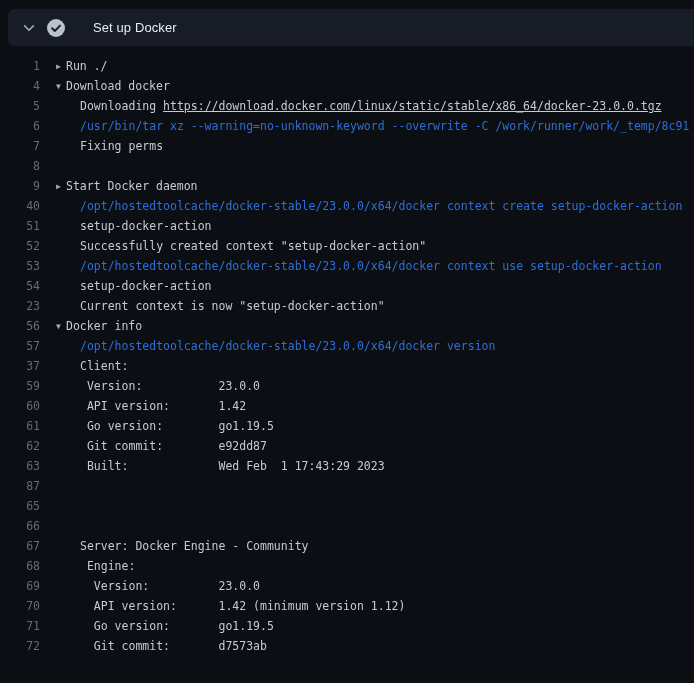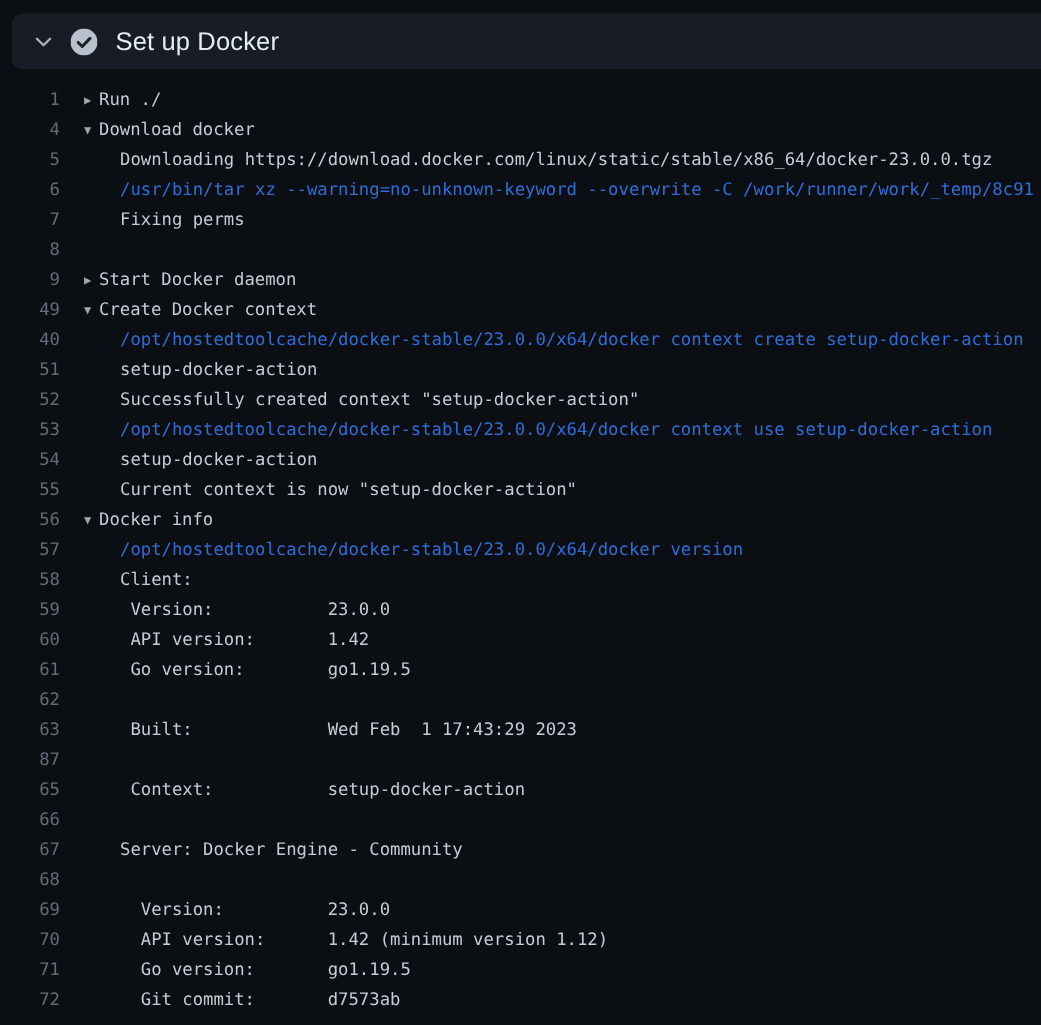--- a/index.html
+++ b/index.html
@@ -17,21 +17,21 @@
     background: var(--header_bg, #171c26);
     border-radius: 6px;
     display: flex; align-items: center;
     padding-left: 14px; box-sizing: border-box;
     cursor: pointer;
   }
   .chev { color: var(--chevron, #a8b2bc); margin-right: 11px; flex: none; }
   .check { margin-right: 12px; flex: none; }
   .step-title {
     color: var(--title, #e6edf3);
-    font-size: 17px; font-weight: 400; letter-spacing: 0.1px;
+    font-size: 13px; font-weight: 400; letter-spacing: 0.1px; margin-left: 16px;
   }
   .log {
     position: absolute; left: 0; top: 47px; width: 694px;
     padding-top: 9px;
   }
   .log-row {
     display: flex; height: 20px; line-height: 20px;
     font-family: "DejaVu Sans Mono", monospace;
     font-size: 11.5px;
     white-space: pre;
@@ -43,21 +43,21 @@
   }
   .content { padding-left: 40px; color: var(--text, #c4ccd4); }
   .log-row.group { cursor: pointer; }
   .log-row.group .content { padding-left: 16px; }
   .arrow {
     display: inline-block; width: 10px;
     font-size: 8px; color: var(--arrow, #9ea7b0);
     position: relative; top: -1px;
   }
   .cmd { color: var(--command, #2f6ed8); }
-  a.url { color: inherit; cursor: pointer; }
+  a.url { color: inherit; text-decoration: underline; cursor: pointer; }
 </style>
 </head>
 <body>
 
 <div class="viewport">
 
   <div class="step-header">
     <svg class="chev" width="14" height="14" viewBox="0 0 16 16">
       <path d="M3 5.5 L8 10.5 L13 5.5" fill="none" stroke="currentColor" stroke-width="1.8" stroke-linecap="round" stroke-linejoin="round"></path>
     </svg>
@@ -69,39 +69,38 @@
   </div>
 
   <div class="log" id="log-body">
       <div class="log-row group"><span class="ln">1</span><span class="content"><span class="arrow">▶</span><span class="gtitle">Run ./</span></span></div>
       <div class="log-row group"><span class="ln">4</span><span class="content"><span class="arrow">▼</span><span class="gtitle">Download docker</span></span></div>
       <div class="log-row"><span class="ln">5</span><span class="content">Downloading <a class="url">https://download.docker.com/linux/static/stable/x86_64/docker-23.0.0.tgz</a></span></div>
       <div class="log-row"><span class="ln">6</span><span class="content"><span class="cmd">/usr/bin/tar xz --warning=no-unknown-keyword --overwrite -C /work/runner/work/_temp/8c91</span></span></div>
       <div class="log-row"><span class="ln">7</span><span class="content">Fixing perms</span></div>
       <div class="log-row"><span class="ln">8</span></div>
       <div class="log-row group"><span class="ln">9</span><span class="content"><span class="arrow">▶</span><span class="gtitle">Start Docker daemon</span></span></div>
-      <div class="log-row group"><span class="ln">49</span><span class="content"><span class="arrow">▼</span><span class="gtitle">Create Docker context</span></span></div>
       <div class="log-row"><span class="ln">40</span><span class="content"><span class="cmd">/opt/hostedtoolcache/docker-stable/23.0.0/x64/docker context create setup-docker-action</span></span></div>
       <div class="log-row"><span class="ln">51</span><span class="content">setup-docker-action</span></div>
       <div class="log-row"><span class="ln">52</span><span class="content">Successfully created context "setup-docker-action"</span></div>
       <div class="log-row"><span class="ln">53</span><span class="content"><span class="cmd">/opt/hostedtoolcache/docker-stable/23.0.0/x64/docker context use setup-docker-action</span></span></div>
       <div class="log-row"><span class="ln">54</span><span class="content">setup-docker-action</span></div>
-      <div class="log-row"><span class="ln">55</span><span class="content">Current context is now "setup-docker-action"</span></div>
+      <div class="log-row"><span class="ln">23</span><span class="content">Current context is now "setup-docker-action"</span></div>
       <div class="log-row group"><span class="ln">56</span><span class="content"><span class="arrow">▼</span><span class="gtitle">Docker info</span></span></div>
       <div class="log-row"><span class="ln">57</span><span class="content"><span class="cmd">/opt/hostedtoolcache/docker-stable/23.0.0/x64/docker version</span></span></div>
-      <div class="log-row"><span class="ln">58</span><span class="content">Client:</span></div>
+      <div class="log-row"><span class="ln">37</span><span class="content">Client:</span></div>
       <div class="log-row"><span class="ln">59</span><span class="content"> Version:           23.0.0</span></div>
       <div class="log-row"><span class="ln">60</span><span class="content"> API version:       1.42</span></div>
       <div class="log-row"><span class="ln">61</span><span class="content"> Go version:        go1.19.5</span></div>
-      <div class="log-row"><span class="ln">62</span></div>
+      <div class="log-row"><span class="ln">62</span><span class="content"> Git commit:        e92dd87</span></div>
       <div class="log-row"><span class="ln">63</span><span class="content"> Built:             Wed Feb  1 17:43:29 2023</span></div>
       <div class="log-row"><span class="ln">87</span></div>
-      <div class="log-row"><span class="ln">65</span><span class="content"> Context:           setup-docker-action</span></div>
+      <div class="log-row"><span class="ln">65</span></div>
       <div class="log-row"><span class="ln">66</span><span class="content"></span></div>
       <div class="log-row"><span class="ln">67</span><span class="content">Server: Docker Engine - Community</span></div>
-      <div class="log-row"><span class="ln">68</span></div>
+      <div class="log-row"><span class="ln">68</span><span class="content"> Engine:</span></div>
       <div class="log-row"><span class="ln">69</span><span class="content">  Version:          23.0.0</span></div>
       <div class="log-row"><span class="ln">70</span><span class="content">  API version:      1.42 (minimum version 1.12)</span></div>
       <div class="log-row"><span class="ln">71</span><span class="content">  Go version:       go1.19.5</span></div>
       <div class="log-row"><span class="ln">72</span><span class="content">  Git commit:       d7573ab</span></div>
     </div>
 
 </div>
 
 </body></html>

